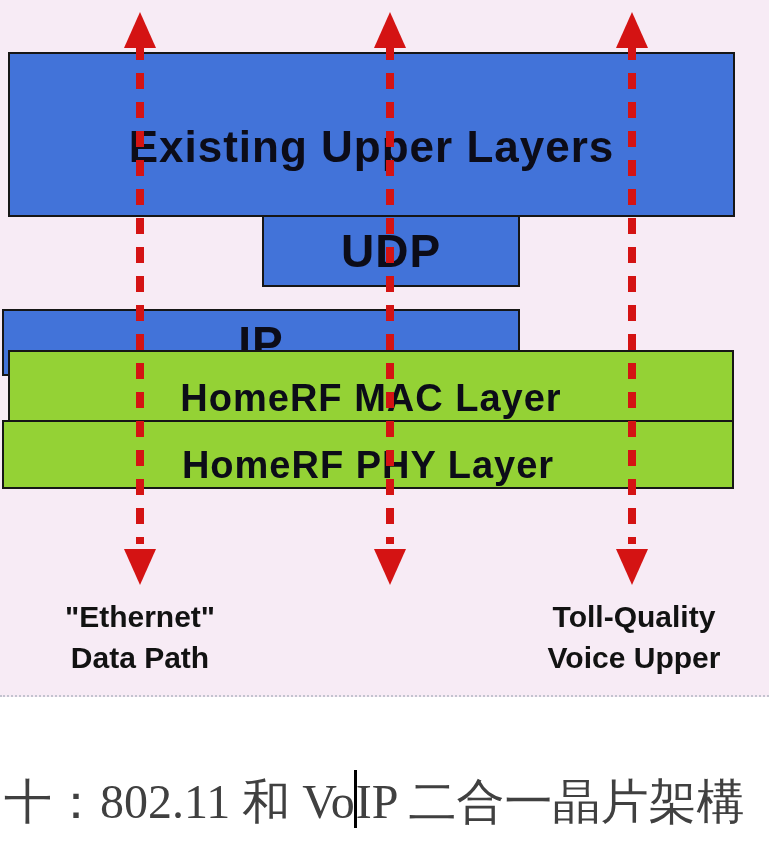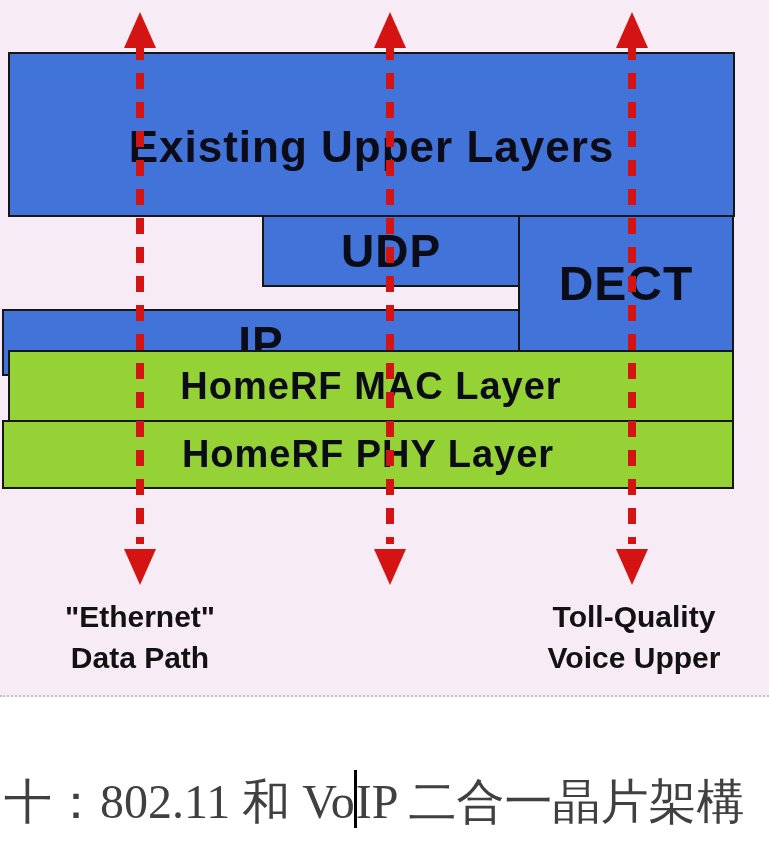--- a/index.html
+++ b/index.html
@@ -10,21 +10,21 @@
   .diagram-bg{
     position:absolute;left:0;top:0;width:769px;height:697px;
     background:#f7ebf5;border-bottom:2px dotted #c3c3cf;box-sizing:border-box;
   }
   .cell{
     position:absolute;box-sizing:border-box;border:2px solid #161616;
     display:flex;align-items:center;justify-content:center;
     font-weight:bold;color:#0c0c18;letter-spacing:1px;z-index:1;
   }
   .blue{background:#4273d9;}
-  .green{background:#94d235;}
+  .green{background:#94d235;align-items:flex-end;}
   .cell-upper{left:8px;top:52px;width:727px;height:165px;font-size:44px;padding-top:24px;}
   .cell-tcp{left:8px;top:215px;width:256px;height:72px;font-size:46px;}
   .cell-udp{left:262px;top:215px;width:258px;height:72px;font-size:46px;}
   .cell-dect{left:518px;top:215px;width:216px;height:137px;font-size:48px;}
   .cell-ip{left:2px;top:285px;width:518px;height:67px;font-size:46px;margin-top:24px;}
   .cell-mac{left:8px;top:350px;width:726px;height:72px;font-size:38px;}
   .cell-phy{left:2px;top:420px;width:732px;height:69px;font-size:38px;}
   .arrow{position:absolute;top:0;left:0;z-index:5;}
   .arrow-line{
     position:absolute;top:44px;width:8px;height:500px;
@@ -60,23 +60,20 @@
 <div class="screen">
 
   <div class="diagram-bg"></div>
 
   <div class="cell blue cell-upper">
     <span>Existing Upper Layers</span>
   </div>
   <div class="cell blue cell-udp">
     <span>UDP</span>
   </div>
-  <div class="cell blue cell-dect">
-    <span>DECT</span>
-  </div>
   <div class="cell blue cell-ip">
     <span>IP</span>
   </div>
   <div class="cell green cell-mac">
     <span>HomeRF MAC Layer</span>
   </div>
   <div class="cell green cell-phy">
     <span>HomeRF PHY Layer</span>
   </div>
 

